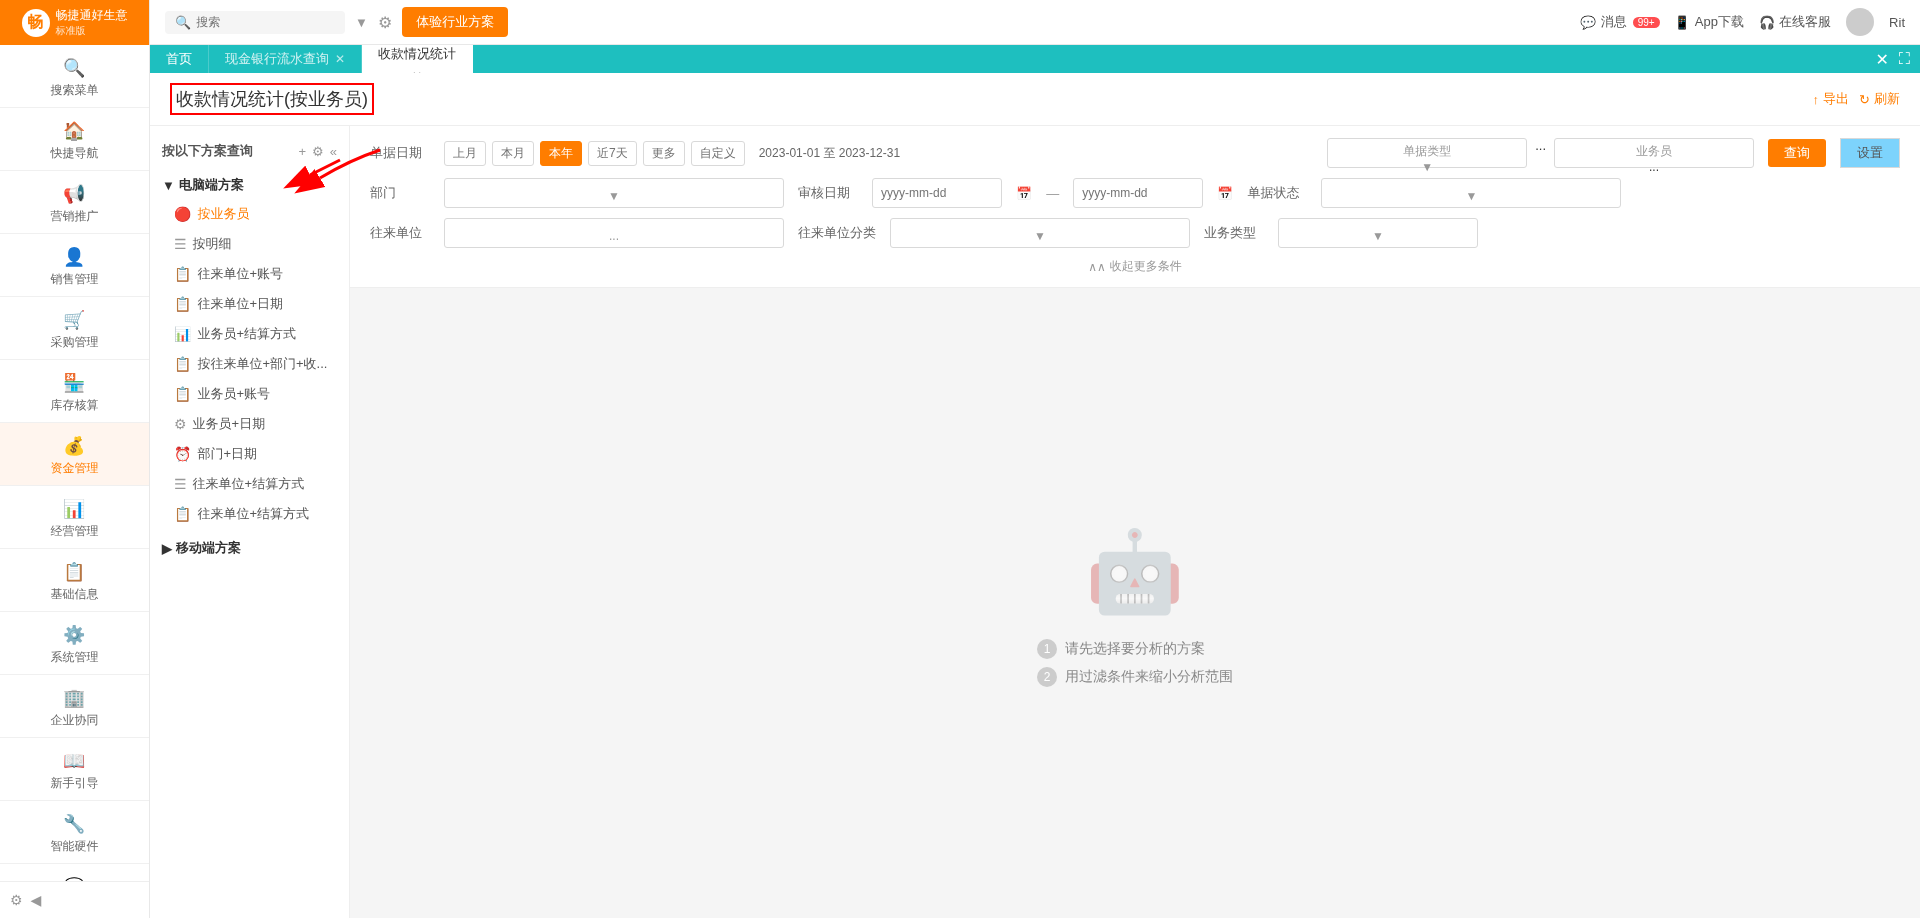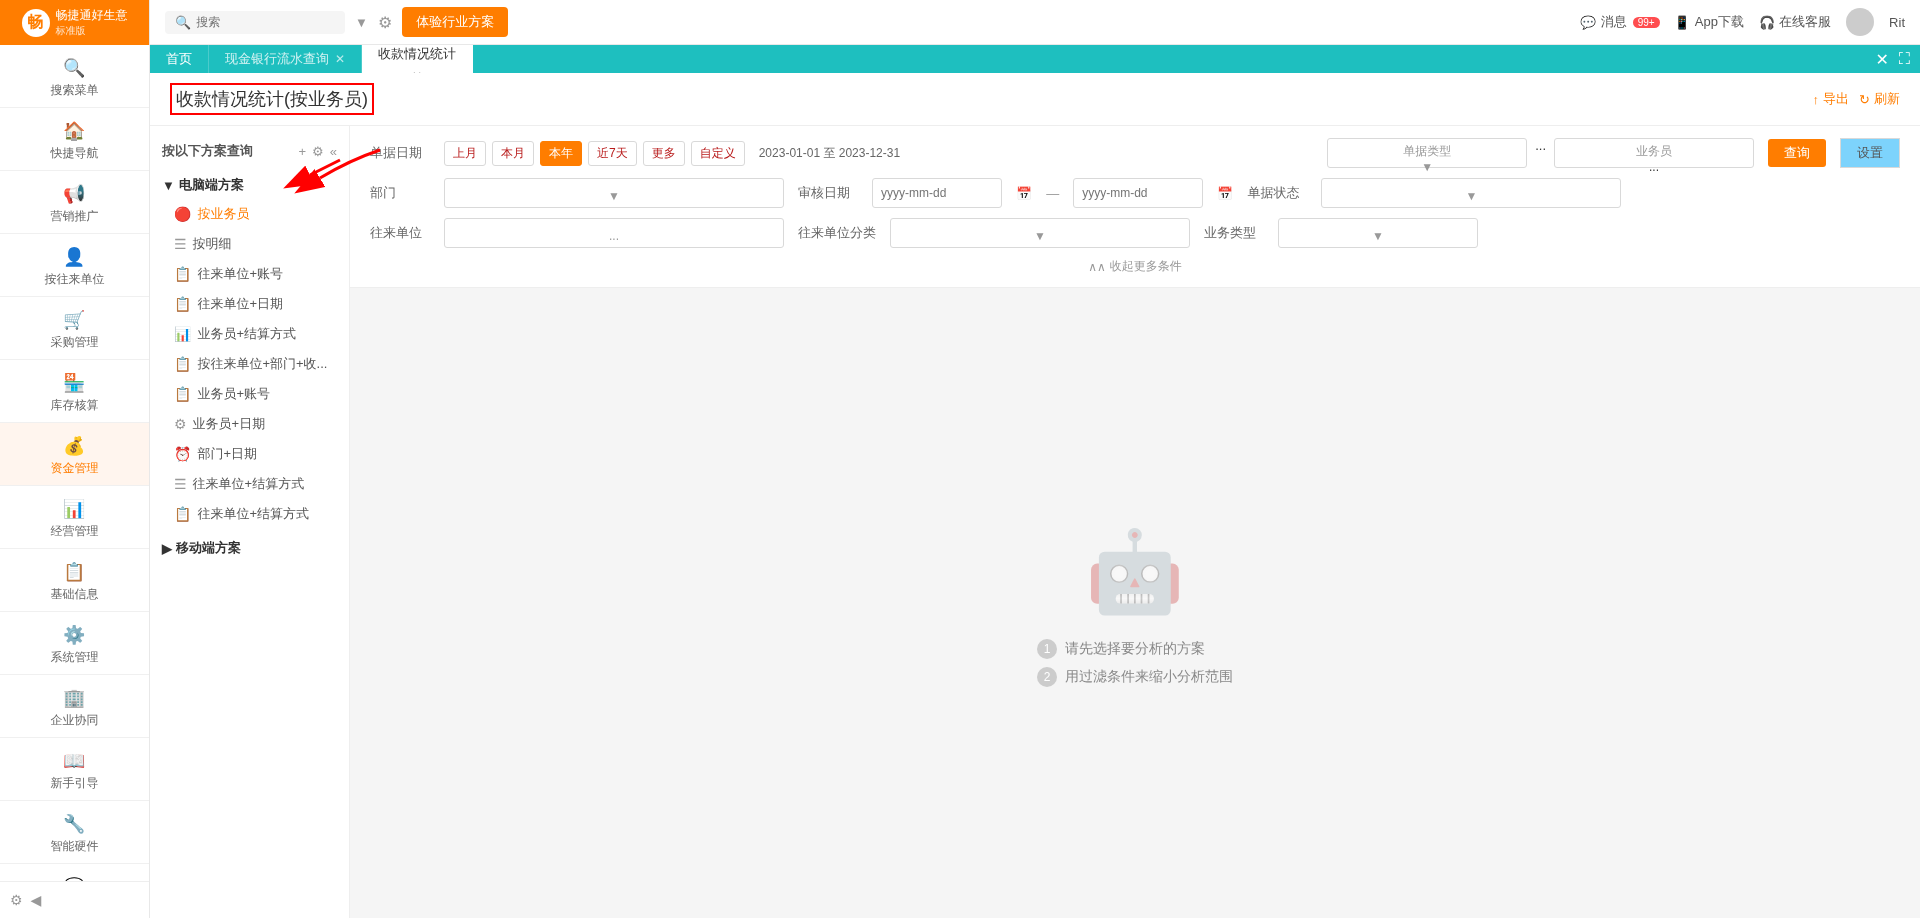--- a/index.html
+++ b/index.html
@@ -54,21 +54,21 @@
     .page-header { background: #fff; padding: 10px 20px; display: flex; align-items: center; justify-content: space-between; border-bottom: 1px solid #eee; }
     .page-title { font-size: 18px; font-weight: normal; color: #333; border: 2px solid red; display: inline-block; padding: 2px 4px; }
     .page-header-actions { display: flex; gap: 10px; align-items: center; }
     .header-action-btn { display: flex; align-items: center; gap: 4px; color: #ff7d00; cursor: pointer; font-size: 13px; }
 
     
     .filter-panel { background: #fff; margin: 0; padding: 12px 20px; border-bottom: 1px solid #eee; }
     .filter-row { display: flex; align-items: center; gap: 14px; margin-bottom: 10px; }
     .filter-label { color: #666; font-size: 13px; min-width: 60px; }
     .filter-date-group { display: flex; align-items: center; gap: 6px; }
-    .filter-date-btn { padding: 3px 8px; border: 1px solid #d9d9d9; border-radius: 3px; font-size: 12px; cursor: pointer; color: #b91c1c; background: #fff; }
+    .filter-date-btn { padding: 3px 8px; border: 1px solid #d9d9d9; border-radius: 3px; font-size: 12px; cursor: pointer; color: #737373; background: #fff; }
     .filter-date-btn.active { background: #ff7d00; color: #fff; border-color: #ff7d00; }
     .filter-date-range { font-size: 12px; color: #666; }
     .filter-select { border: 1px solid #d9d9d9; border-radius: 3px; padding: 4px 8px; font-size: 12px; min-width: 200px; display: flex; align-items: center; justify-content: space-between; cursor: pointer; background: #fff; height: 30px; flex-direction: column; }
     .filter-select-label { color: #999; }
     .select-arrow { color: #999; }
     .filter-dept { min-width: 340px; }
     .filter-input { border: 1px solid #d9d9d9; border-radius: 3px; padding: 4px 8px; font-size: 12px; height: 30px; color: #999; background: #fff; }
     .filter-date-input { width: 130px; }
     .filter-dash { color: #999; }
     .filter-dots { color: #999; cursor: pointer; }
@@ -122,21 +122,21 @@
         <div class="sidebar-item">
           <span class="icon">🏠</span>
       <span class="label">快捷导航</span>
         </div>
         <div class="sidebar-item">
           <span class="icon">📢</span>
       <span class="label">营销推广</span>
         </div>
         <div class="sidebar-item">
           <span class="icon">👤</span>
-      <span class="label">按往来单位</span>
+      <span class="label">销售管理</span>
         </div>
         <div class="sidebar-item">
           <span class="icon">🛒</span>
       <span class="label">采购管理</span>
         </div>
         <div class="sidebar-item">
           <span class="icon">🏪</span>
       <span class="label">库存核算</span>
         </div>
         <div class="sidebar-item active">

